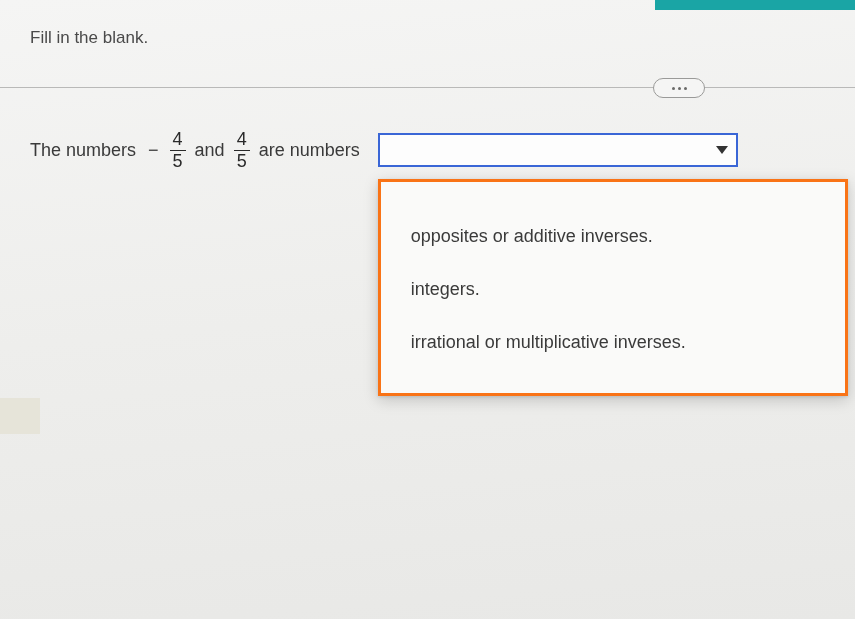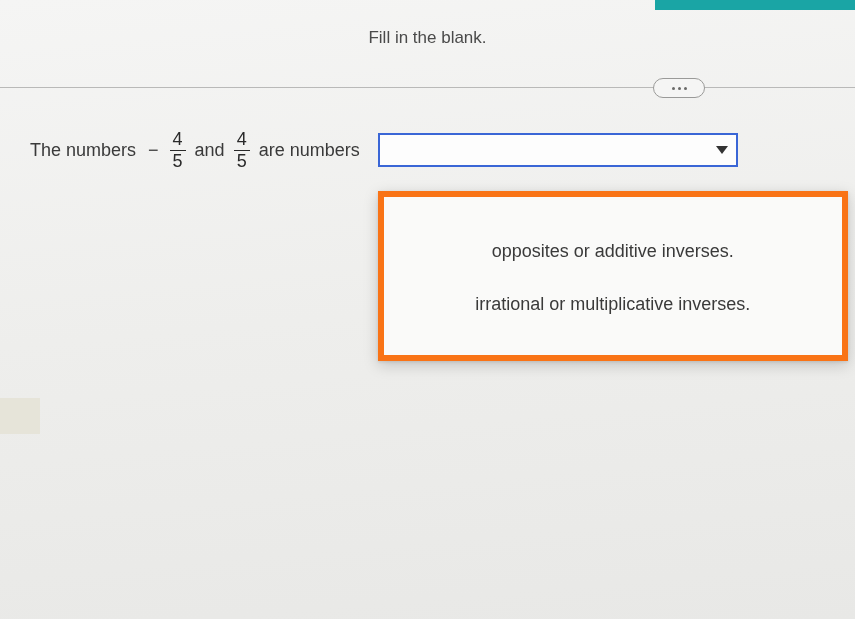--- a/index.html
+++ b/index.html
@@ -14,21 +14,20 @@
     .top-bar {
       position: absolute;
       top: 0;
       right: 0;
       width: 200px;
       height: 10px;
       background: #1aa5a5;
     }
     .content {
       padding: 28px 30px 0 30px;
-      text-align: center;
     }
     .instruction {
       font-size: 17px;
       color: #4a4a4a;
       margin-bottom: 28px;
     }
     .divider-row {
       position: relative;
       height: 24px;
       margin-bottom: 30px;
@@ -105,25 +104,25 @@
     .dropdown-arrow {
       width: 0;
       height: 0;
       border-left: 6px solid transparent;
       border-right: 6px solid transparent;
       border-top: 8px solid #333;
       margin-right: 2px;
     }
     .dropdown-list {
       position: absolute;
-      top: 58px;
+      top: 46px;
       left: 0;
       width: 470px;
       background: #fafaf9;
-      border: 6px solid #f97316;
+      border: 3px solid #f97316;
       box-shadow: 0 4px 14px rgba(0,0,0,0.18), 0 1px 3px rgba(0,0,0,0.1);
       padding: 28px 0 24px 0;
     }
     .dropdown-item {
       padding: 16px 30px;
       font-size: 18px;
       color: #3a3a3a;
       cursor: pointer;
     }
     .side-tab {
@@ -169,20 +168,21 @@
     </span>
     <span>are numbers</span>
 
     <div class="dropdown-wrap">
       <div class="dropdown-box">
         <span></span>
         <span class="dropdown-arrow"></span>
       </div>
       <div class="dropdown-list">
         <div class="dropdown-item">opposites or additive inverses.</div>
+        <div class="dropdown-item">integers.</div>
         <div class="dropdown-item">irrational or multiplicative inverses.</div>
       </div>
     </div>
   </div>
 
 </div>
 
 <div class="side-tab"></div>
 
 </body></html>

